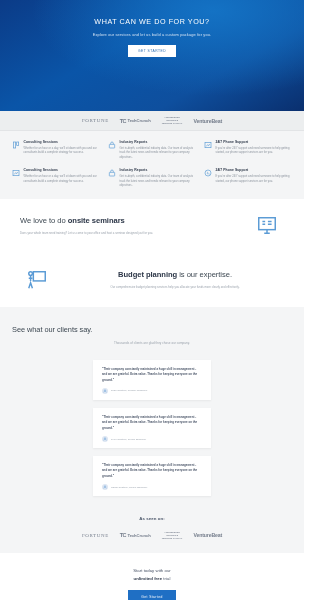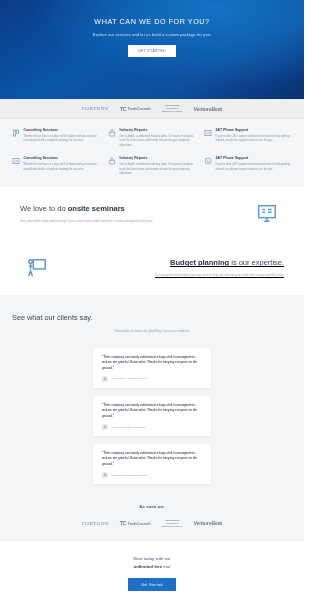--- a/index.html
+++ b/index.html
@@ -6,21 +6,21 @@
   html, body {
     width:304px; height:600px;
     font-family:"Liberation Sans", sans-serif;
     background:#ffffff;
     overflow:hidden;
   }
   .page { width:304px; height:600px; position:relative; background:#fff; }
 
   
   .hero {
-    height:99px;
+    height:111px;
     background:
       radial-gradient(ellipse at 70% 10%, #1472c4 0%, rgba(20,114,196,0) 60%),
       linear-gradient(150deg, #0b3b87 0%, #0a55a8 40%, #0e4f9e 70%, #0a2f6e 100%);
     position:relative;
     display:flex; flex-direction:column;
     align-items:center; justify-content:flex-start;
     padding-top:17px;
   }
   .hero-title {
     color:#ffffff;
@@ -89,21 +89,21 @@
   }
 
   
   .split {
     background:#ffffff;
     padding:16px 20px;
     display:flex; align-items:center; gap:12px;
   }
   .split.alt { background:#ffffff; }
   .split-copy { flex:1.45; }
-  .split-copy.right { text-align:right;text-decoration:underline; }
+  .split-copy.right { text-align:center; }
   .split-h {
     font-size:7.6px; color:#3d4852; font-weight:400;
     line-height:1.45; letter-spacing:-.05px;
   }
   .split-h b { font-weight:700; color:#2d3748; }
   .split-p {
     font-size:2.8px; color:#9aa2ac; line-height:1.8;
     margin-top:5px; letter-spacing:.02px;
   }
   .split-art { flex:0 0 34px; display:flex; justify-content:center; align-items:center; }

